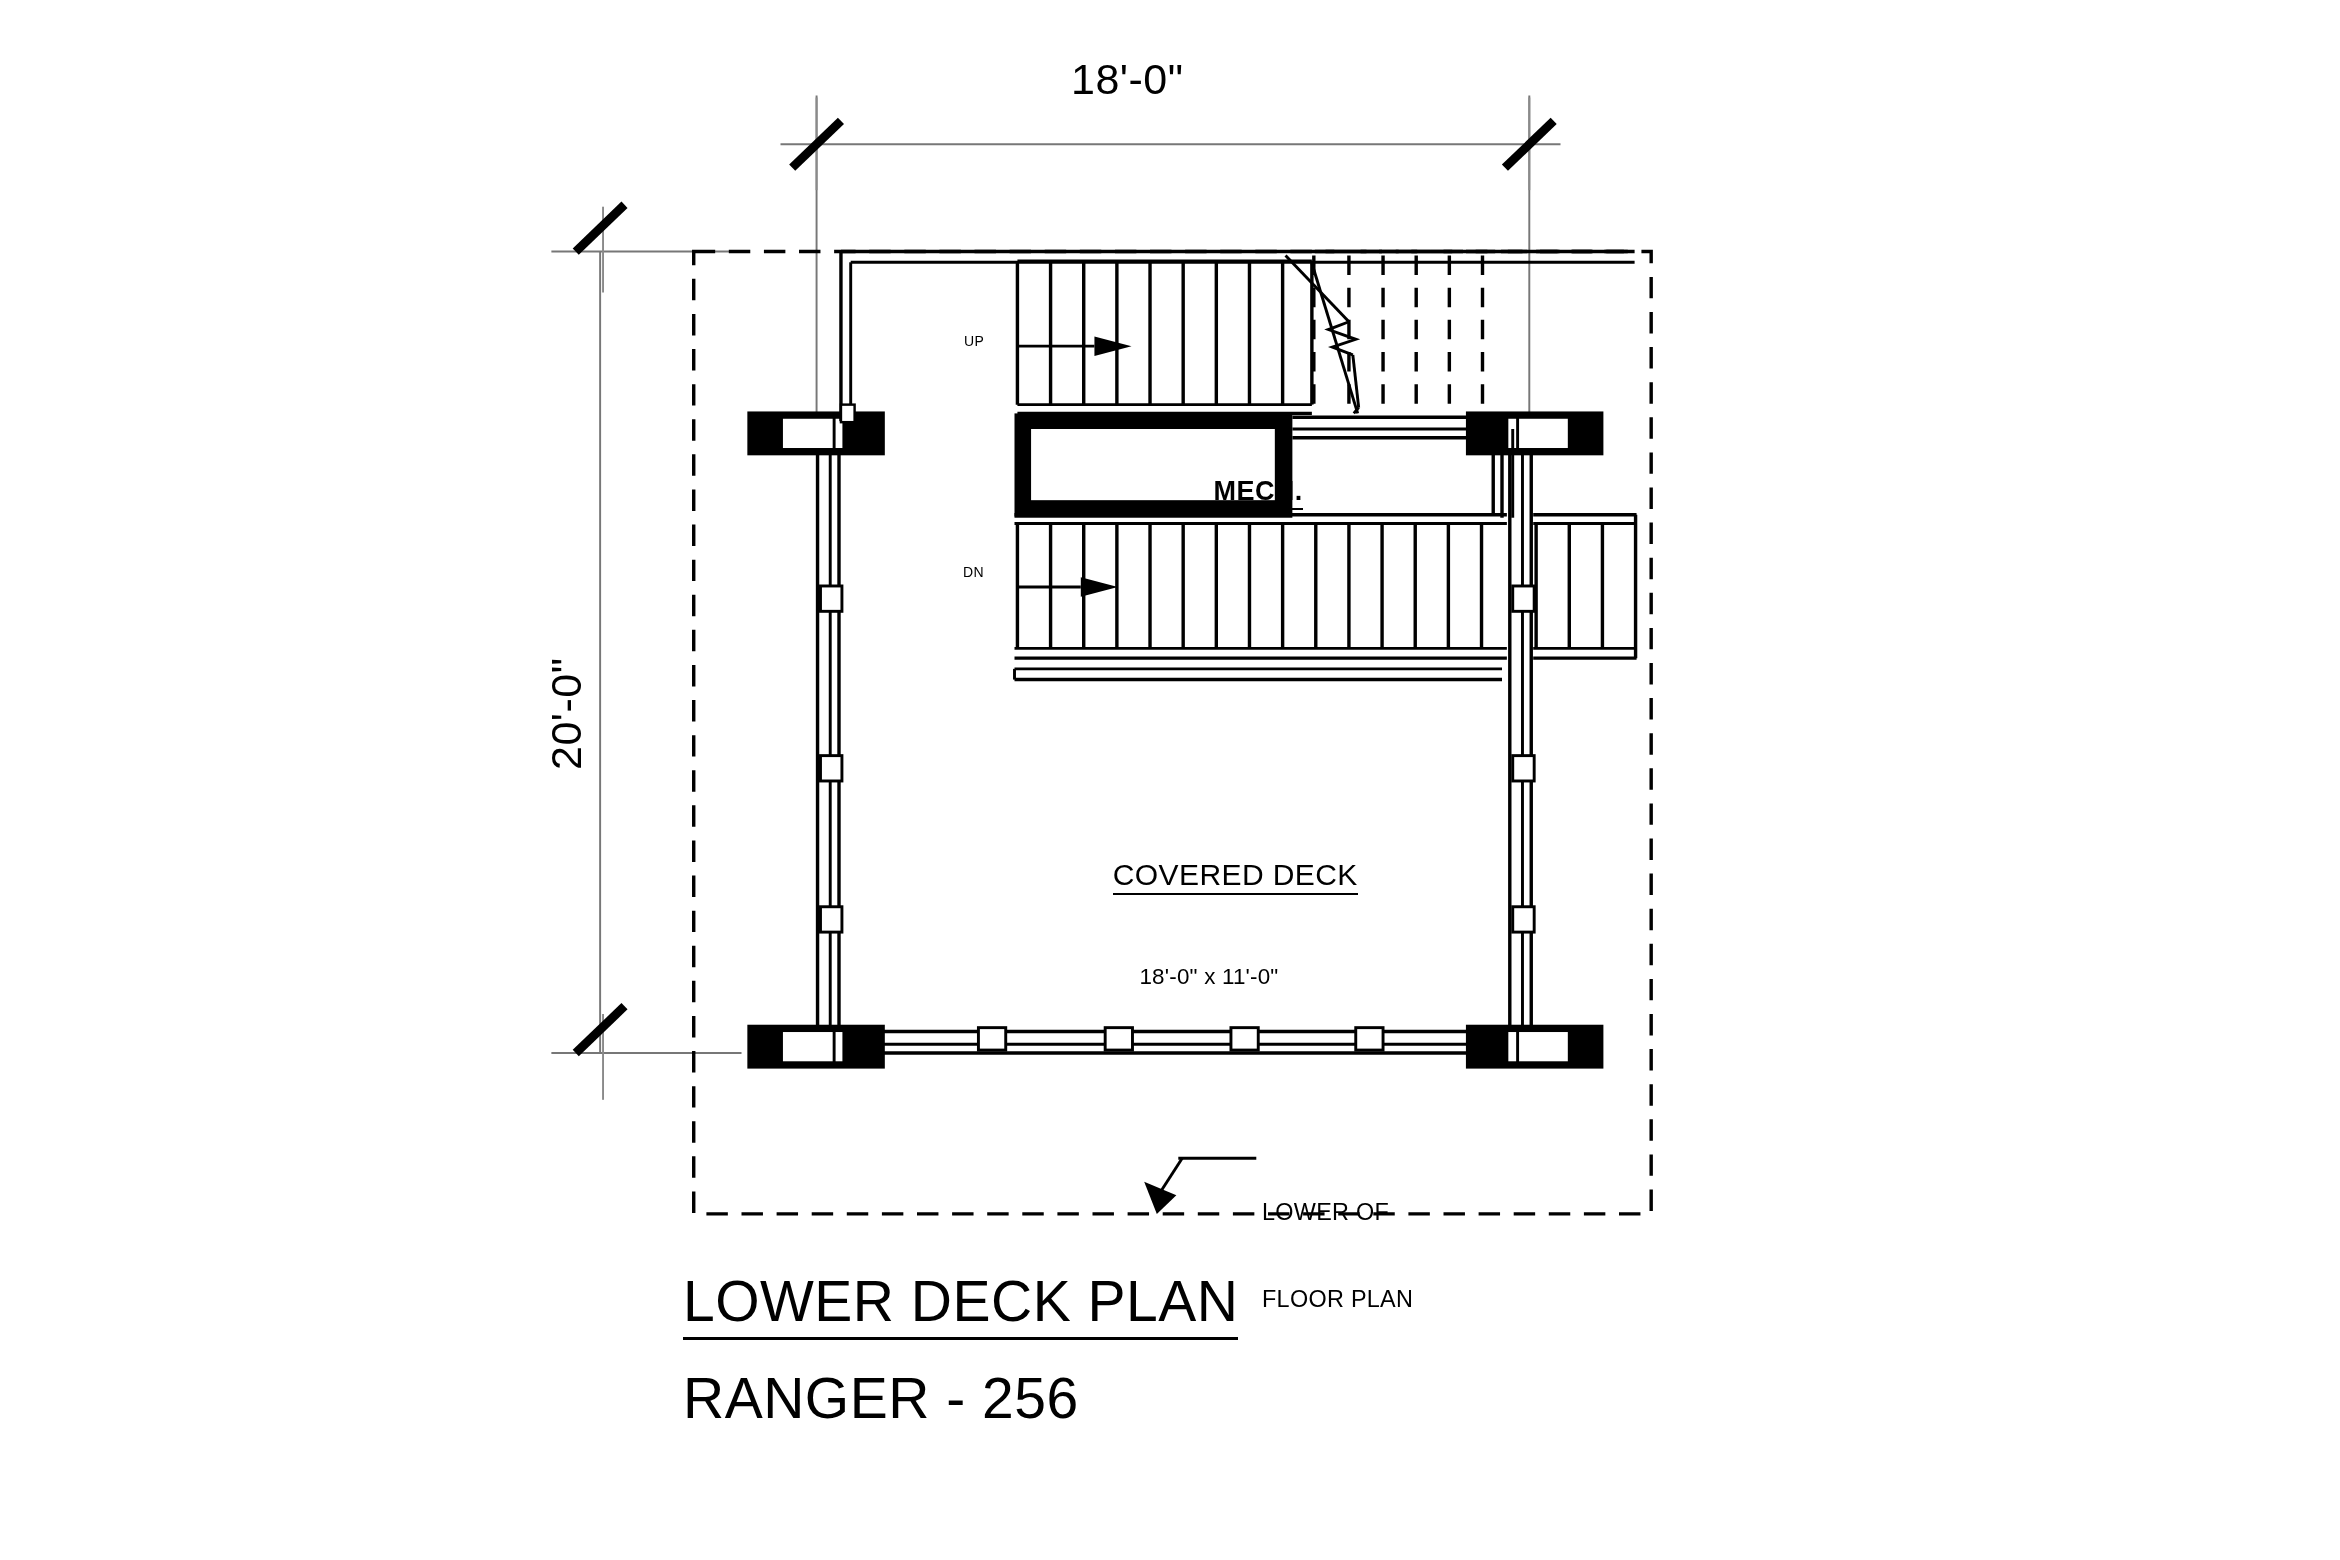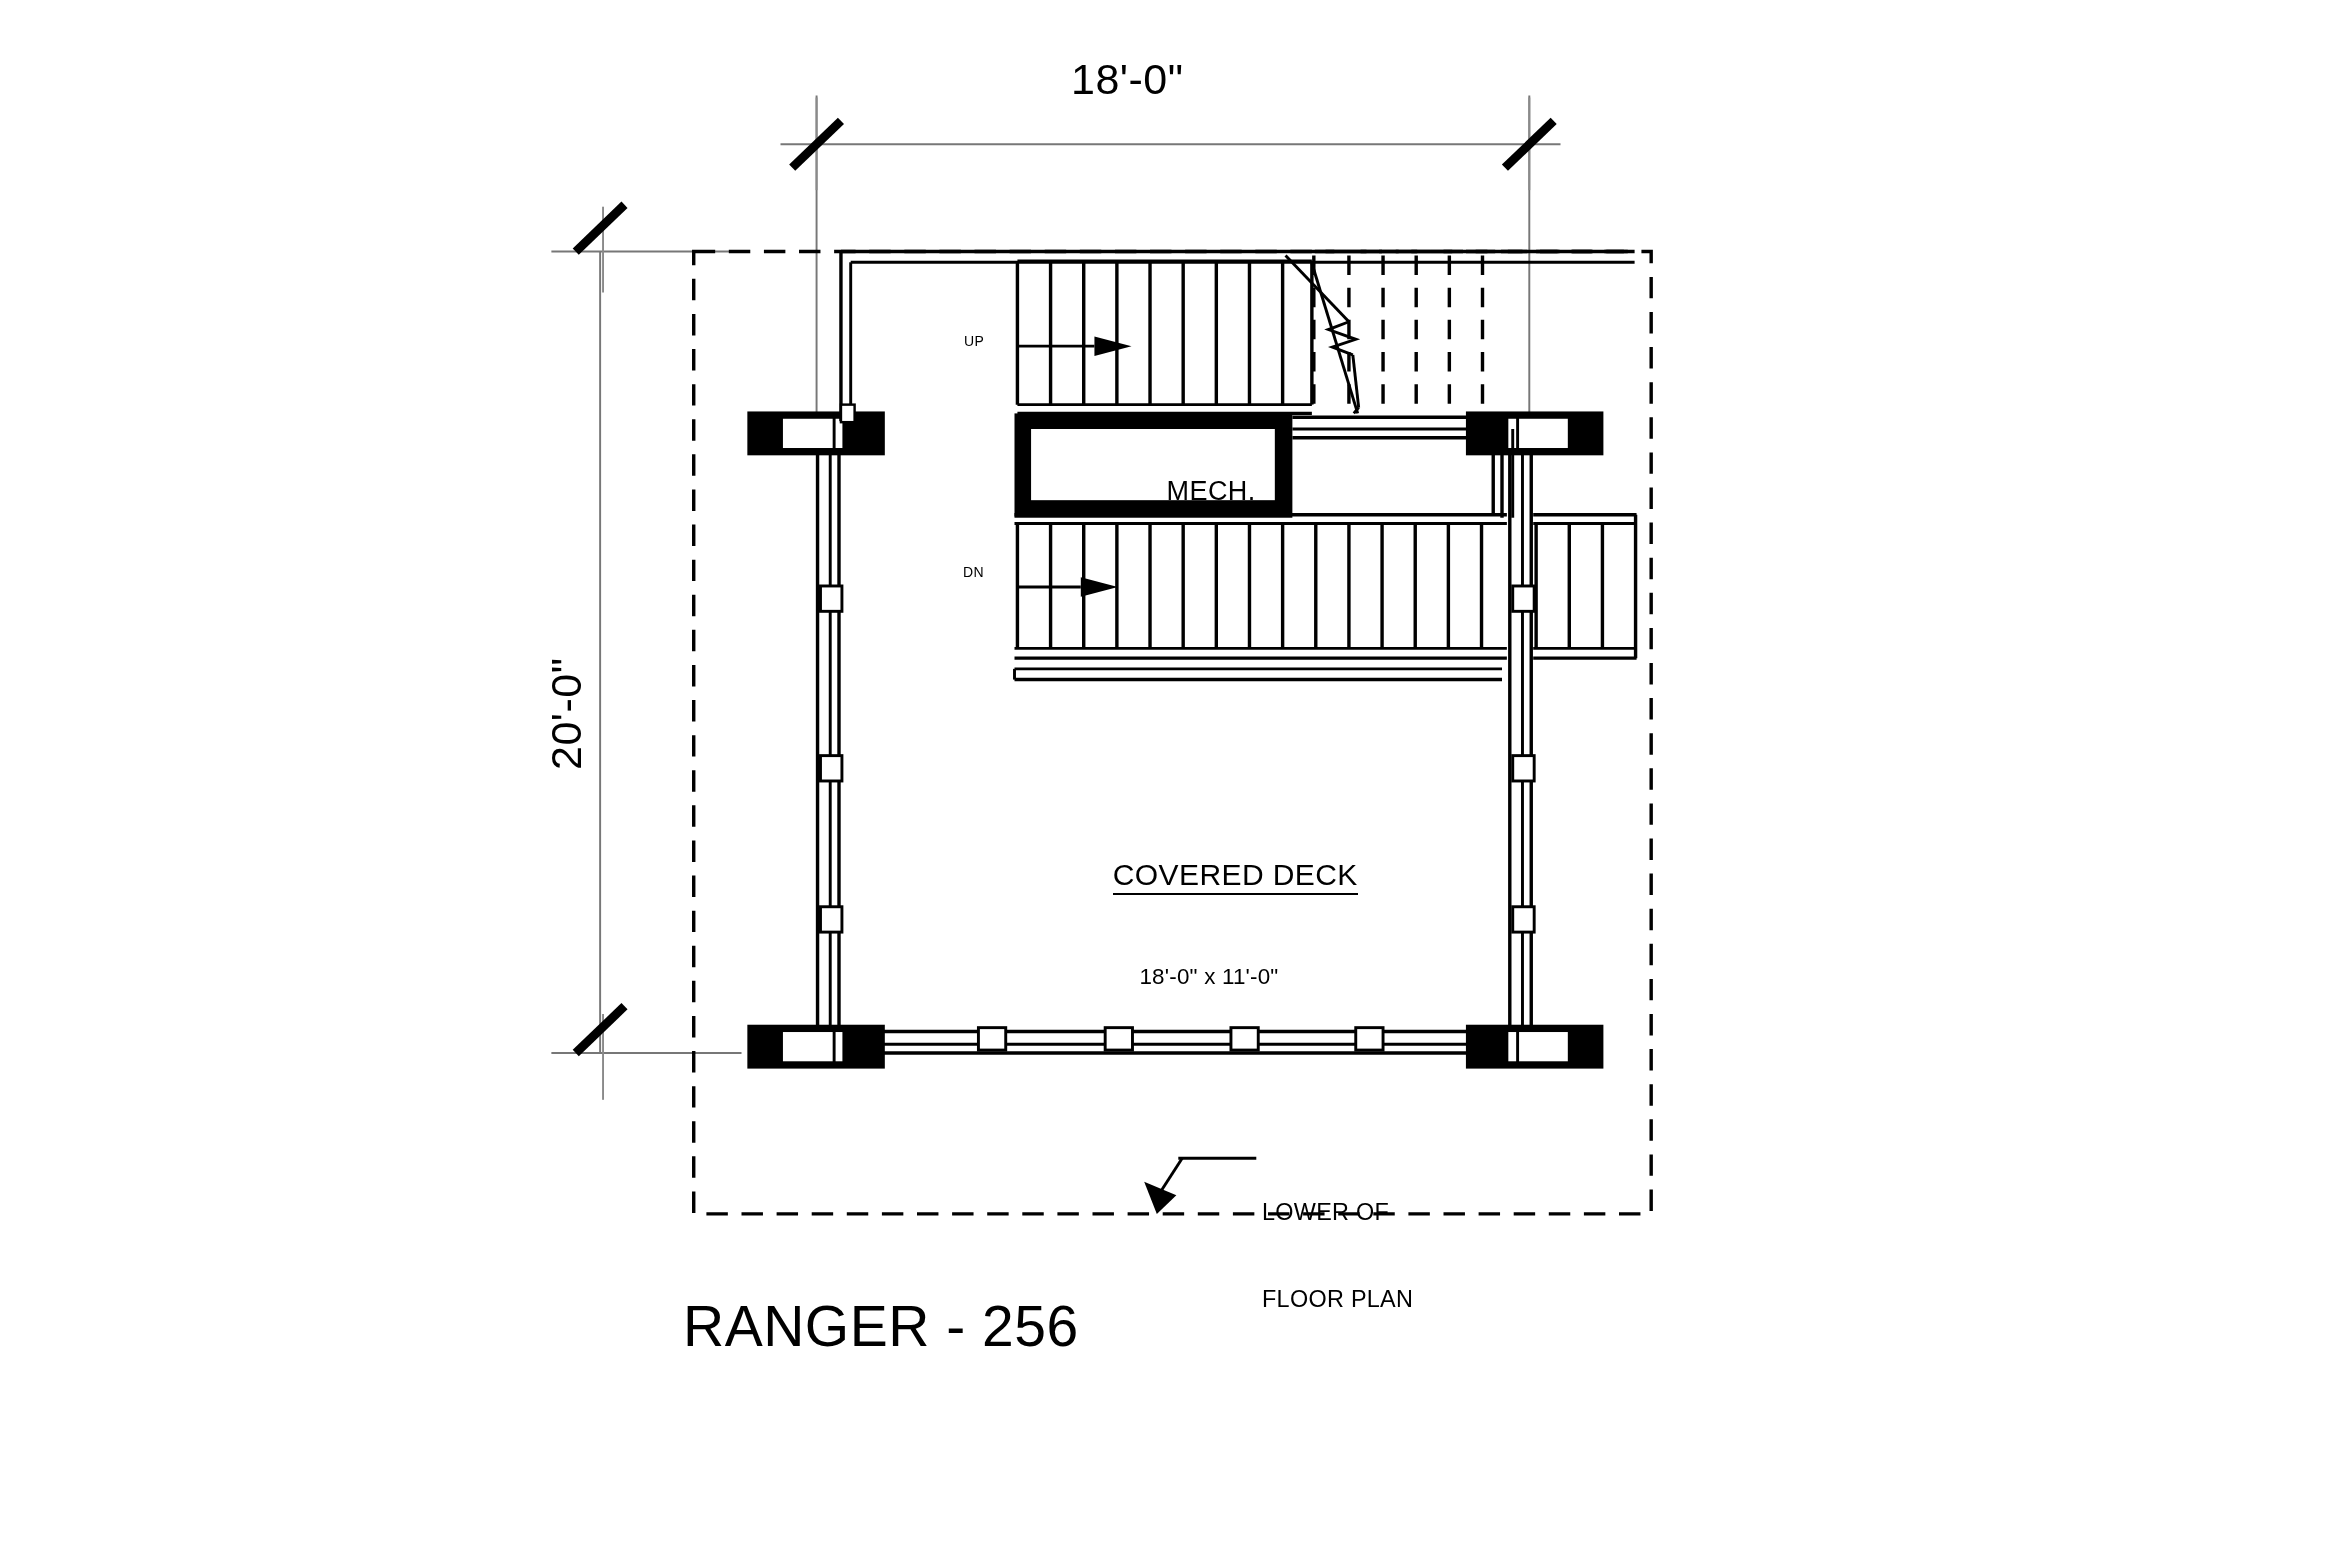--- a/index.html
+++ b/index.html
@@ -319,38 +319,41 @@
       <line x1="1208" y1="1188" x2="1288" y2="1188" stroke="#000" stroke-width="3"></line>
       <polygon points="1186,1245 1173,1212 1206,1226" fill="#000000"></polygon>
     </g>
 
   </svg>
 
   <div class="txt dim-label" style="left:1071px; top:57px;">18'-0"</div>
 
   <div class="txt dim-label dim-vert" style="left:544px; top:770px;">20'-0"</div>
 
-  <div class="txt mech-label" style="left:1135px; top:449px;">
+  <div class="txt mech-label" style="left:1182px; top:449px;font-weight:bold;">
     <span class="u">MECH.</span>
   </div>
 
   <div class="txt" style="left:1058px; top:763px; width:302px;">
     <div class="room-label">
       <span class="u">COVERED DECK</span>
     </div>
     <div class="room-sub">18'-0" x 11'-0"</div>
   </div>
 
   <div class="txt tiny-label" style="left:964px; top:334px;">UP</div>
 
   <div class="txt tiny-label" style="left:963px; top:565px;">DN</div>
 
   <div class="txt note-label" style="left:1262px; top:1139px;">
     <div>LOWER OF</div>
     <div>FLOOR PLAN</div>
   </div>
 
   <div class="title-block">
+    <div>
+      <span class="title-main">LOWER DECK PLAN</span>
+    </div>
     <div class="title-sub">RANGER - 256</div>
   </div>
 
 </div>
 
 
 </body></html>

